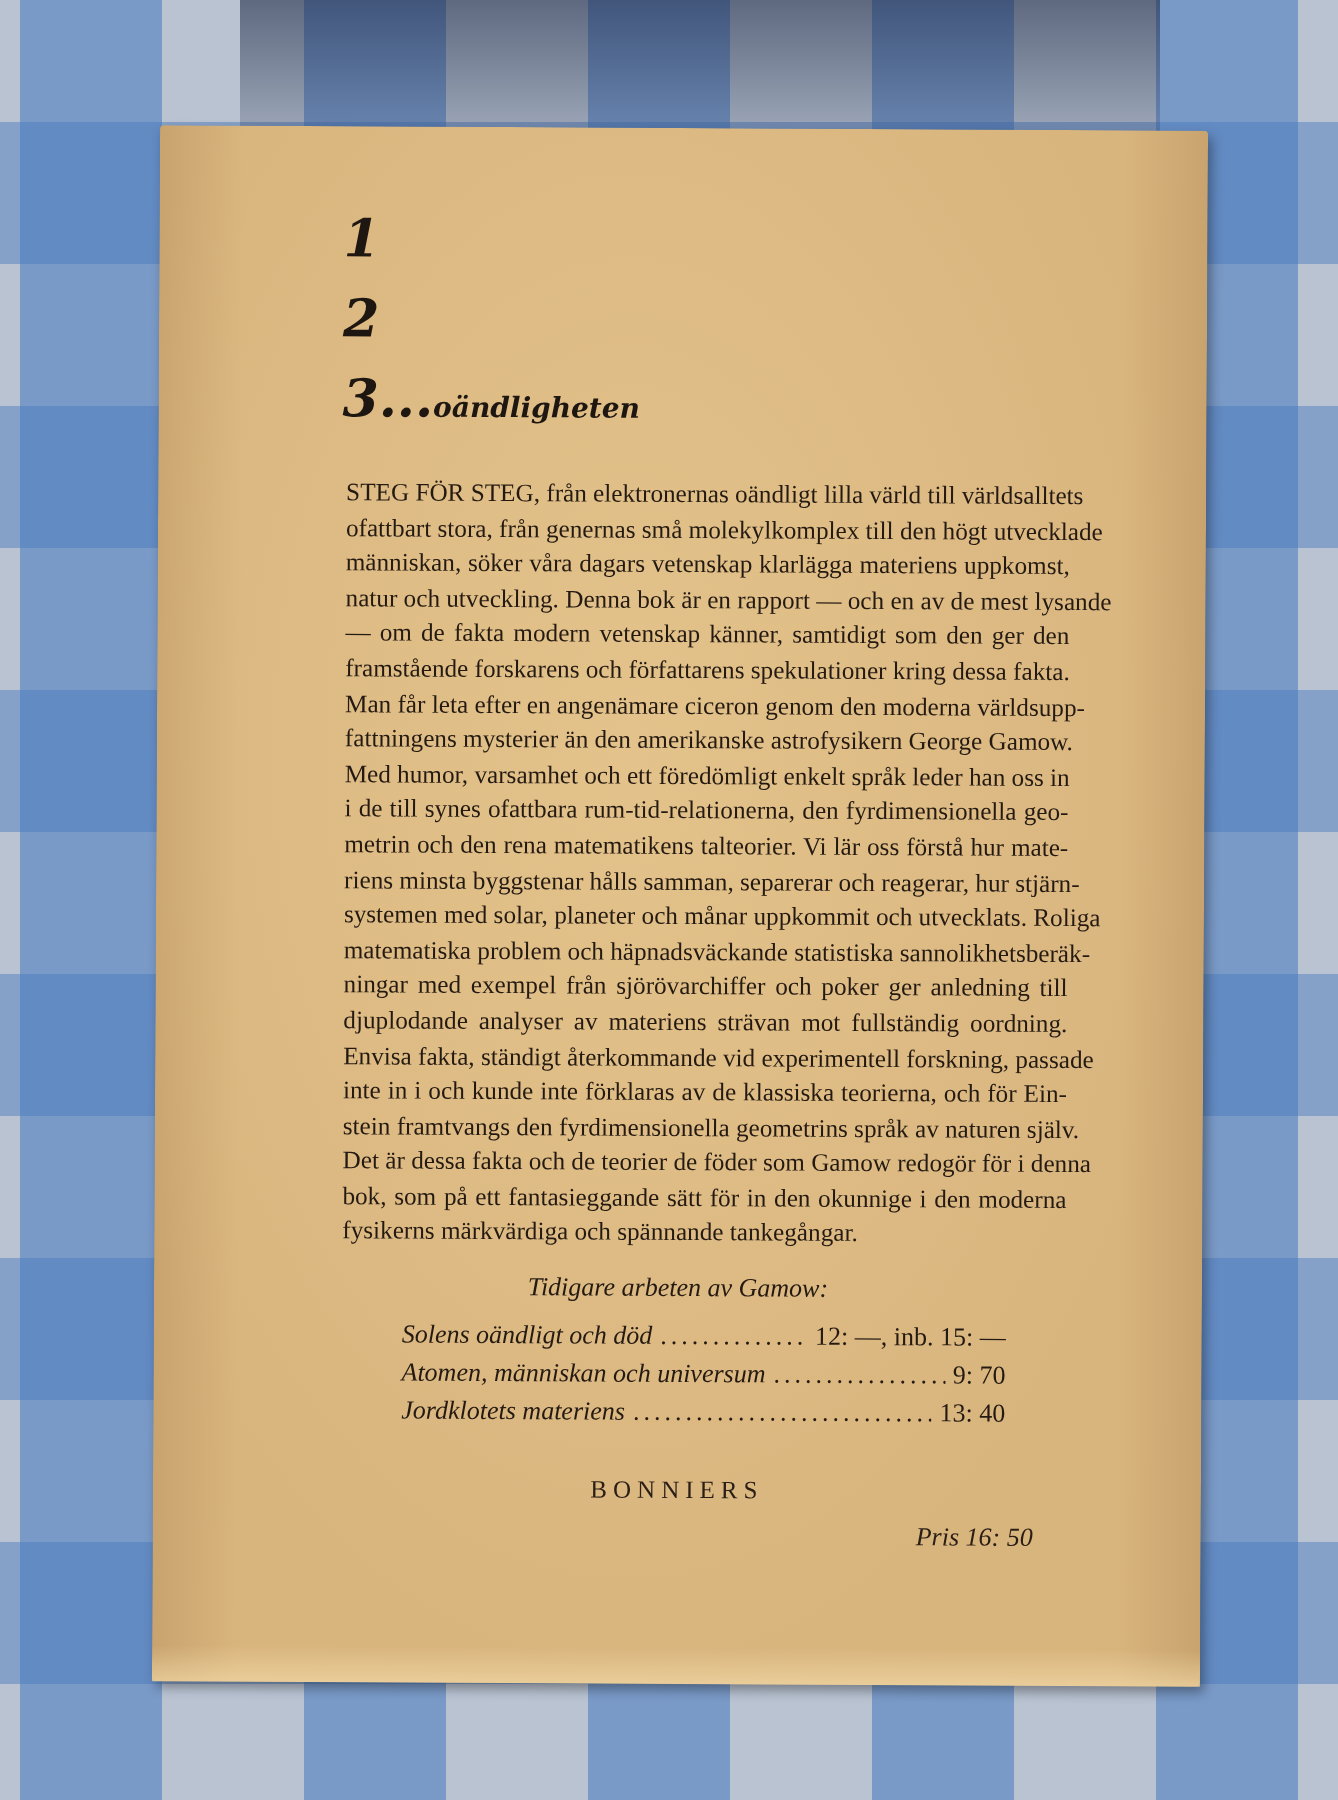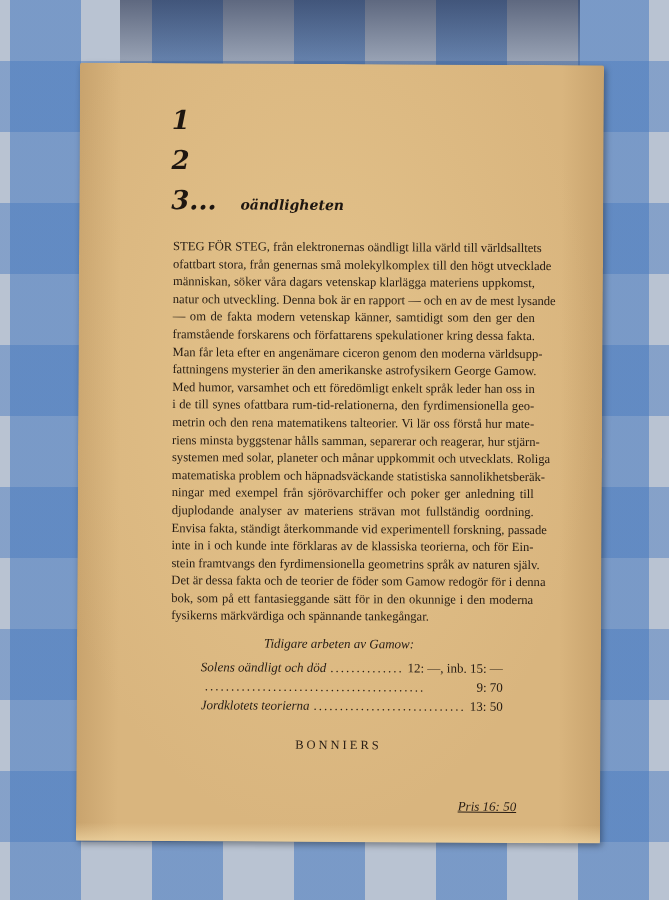--- a/index.html
+++ b/index.html
@@ -32,21 +32,21 @@
       background: linear-gradient(180deg, rgba(0,0,0,0), rgba(240,215,165,0.7));
     }
     .num {
       position: absolute; left: 92px;
       font-family: "DejaVu Serif", serif; font-weight: bold; font-style: italic;
       font-size: 26px; color: #1e1610;
     }
     .title-line { display: flex; align-items: baseline; }
     .title-word {
       font-family: "DejaVu Serif", serif; font-weight: bold; font-style: italic;
-      font-size: 14px; color: #1e1610; margin-left: 24px;
+      font-size: 14px; color: #1e1610; margin-left: 0;
     }
     .body-text {
       position: absolute; left: 94px; top: 175px; width: 362px;
       font-family: "Liberation Serif", serif; font-size: 12.6px; line-height: 17.6px;
       color: #241a12; text-align: justify;
     }
     .body-text span.line { display: block; text-align: justify; text-align-last: justify; white-space: nowrap; }
     .body-text span.line.last { text-align-last: left; }
     .prev-title {
       position: absolute; left: 0; right: 0; top: 572px; text-align: center;
@@ -58,22 +58,22 @@
       font-family: "Liberation Serif", serif; font-size: 13px; color: #241a12;
     }
     .work-row .wt { font-style: italic; white-space: nowrap; }
     .work-row .dots { flex: 1; overflow: hidden; white-space: nowrap; margin: 0 4px; letter-spacing: 2px; }
     .work-row .price { white-space: nowrap; }
     .publisher {
       position: absolute; left: 0; right: 0; top: 674px; text-align: center;
       font-family: "Liberation Serif", serif; font-size: 12.5px; letter-spacing: 3px; color: #2a1e15;
     }
     .price-tag {
-      position: absolute; right: 84px; top: 734px;
-      font-family: "Liberation Serif", serif; font-style: italic; font-size: 13px; color: #2a1e15; text-decoration: underline;
+      position: absolute; right: 84px; top: 696px;
+      font-family: "Liberation Serif", serif; font-style: italic; font-size: 13px; color: #2a1e15;
     }
   </style>
 </head>
 <body>
 
 <div class="cloth-shadow"></div>
 
 <div class="book">
   <div class="num" style="top:42px">1</div>
   <div class="num" style="top:82px">2</div>
@@ -109,26 +109,27 @@
 
   <div class="prev-title">Tidigare arbeten av Gamow:</div>
 
   <div class="works">
     <div class="work-row">
       <span class="wt">Solens oändligt och död</span>
       <span class="dots">..........................................</span>
       <span class="price">12: —, inb. 15: —</span>
     </div>
     <div class="work-row">
+      <span class="wt">Atomen, människan och universum</span>
       <span class="dots">..........................................</span>
       <span class="price">9: 70</span>
     </div>
     <div class="work-row">
-      <span class="wt">Jordklotets teorierna</span>
+      <span class="wt">Jordklotets materiens</span>
       <span class="dots">..........................................</span>
-      <span class="price">13: 50</span>
+      <span class="price">13: 40</span>
     </div>
   </div>
 
   <div class="publisher">BONNIERS</div>
   <div class="price-tag">Pris 16: 50</div>
   <div class="bottom-edge"></div>
 </div>
 
 </body></html>

